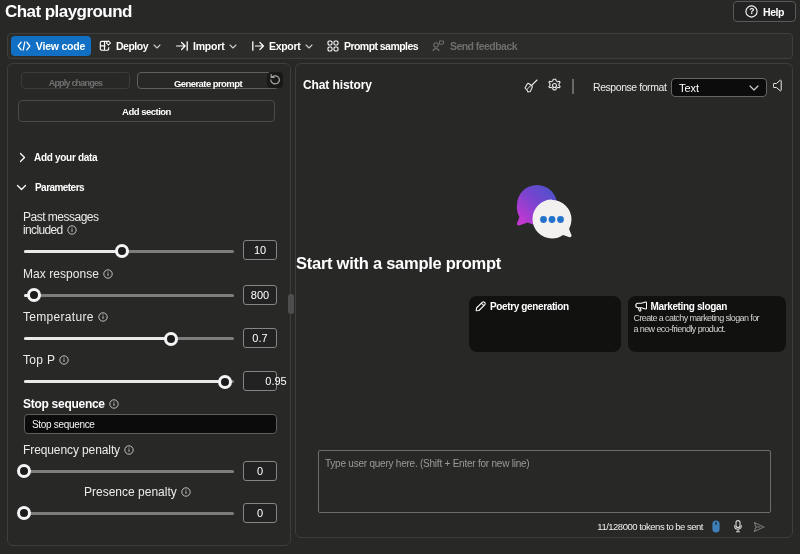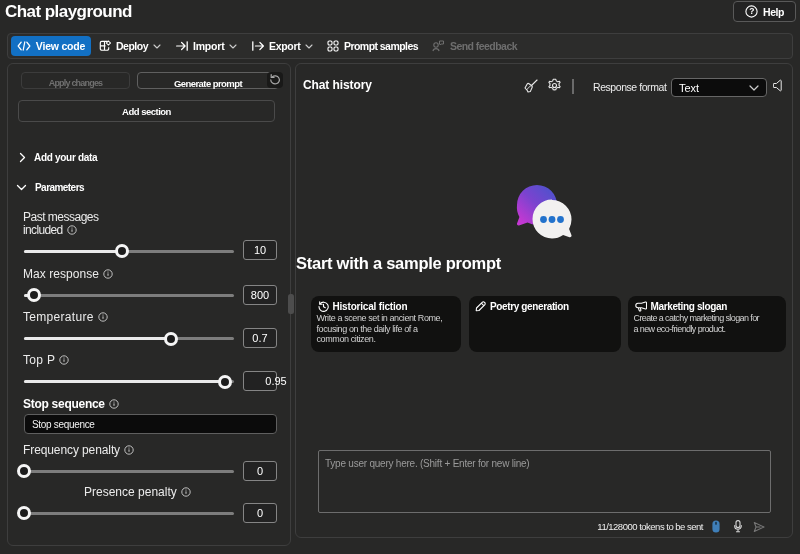--- a/index.html
+++ b/index.html
@@ -303,31 +303,20 @@
         </defs>
         <path d="M22 2 a20 20 0 0 1 20 20 a20 20 0 0 1 -20 20 a20 20 0 0 1 -9.5-2.4 L4 42.5 a1.6 1.6 0 0 1 -2-2 L4.4 34 A20 20 0 0 1 2 22 a20 20 0 0 1 20-20 z" fill="url(#pg)"></path>
         <path d="M37 17 a19.5 19.5 0 0 1 19.5 19.5 a19.5 19.5 0 0 1 -2.4 9.4 l2.4 6.3 a1.6 1.6 0 0 1 -2 2 l-6.4-2.3 a19.5 19.5 0 0 1 -11.1 3.6 a19.5 19.5 0 0 1 0 -39 z" fill="#f2f1f0"></path>
         <circle cx="28.5" cy="36.5" r="3.4" fill="#2272cc"></circle>
         <circle cx="37" cy="36.5" r="3.4" fill="#2272cc"></circle>
         <circle cx="45.5" cy="36.5" r="3.4" fill="#2272cc"></circle>
       </svg>
     </div>
     <div class="abs" id="starttext">Start with a sample prompt</div>
 
-    <div class="abs card" style="left:15px; width:150px;">
-      <div class="cardtitle" style="margin-left:1px">
-        <svg class="ic" width="11" height="11" viewBox="0 0 11 11">
-            <path d="M2 2.9 a4.6 4.6 0 1 1 -1 2.6" fill="none" stroke="#fff" stroke-width="1.1" stroke-linecap="round"></path>
-            <path d="M1.7 0.8 v2.4 h2.4" fill="none" stroke="#fff" stroke-width="1.1" stroke-linecap="round" stroke-linejoin="round"></path>
-            <path d="M5.5 3.3 v2.4 l1.8 1" fill="none" stroke="#fff" stroke-width="1.1" stroke-linecap="round" stroke-linejoin="round"></path>
-          </svg>
-        <span style="letter-spacing:-0.19px">Historical fiction</span>
-      </div>
-      <div class="cardbody" style="letter-spacing:-0.4px">Write a scene set in ancient Rome,<br>focusing on the daily life of a<br>common citizen.</div>
-    </div>
     <div class="abs card" style="left:172.5px; width:152px;">
       <div class="cardtitle" style="margin-left:1px">
         <svg class="ic" width="11" height="11" viewBox="0 0 11 11">
             <path d="M7.2 1.3 a1.6 1.6 0 0 1 2.3 0 l0.2 0.2 a1.6 1.6 0 0 1 0 2.3 L4 9.5 L1.2 9.8 L1.5 7 z" fill="none" stroke="#fff" stroke-width="1.1" stroke-linejoin="round"></path>
             <path d="M6.3 2.2 L8.8 4.7" stroke="#fff" stroke-width="1.1"></path>
           </svg>
         <span style="letter-spacing:-0.37px">Poetry generation</span>
       </div>
     </div>
     <div class="abs card" style="left:332px; width:158px;">

